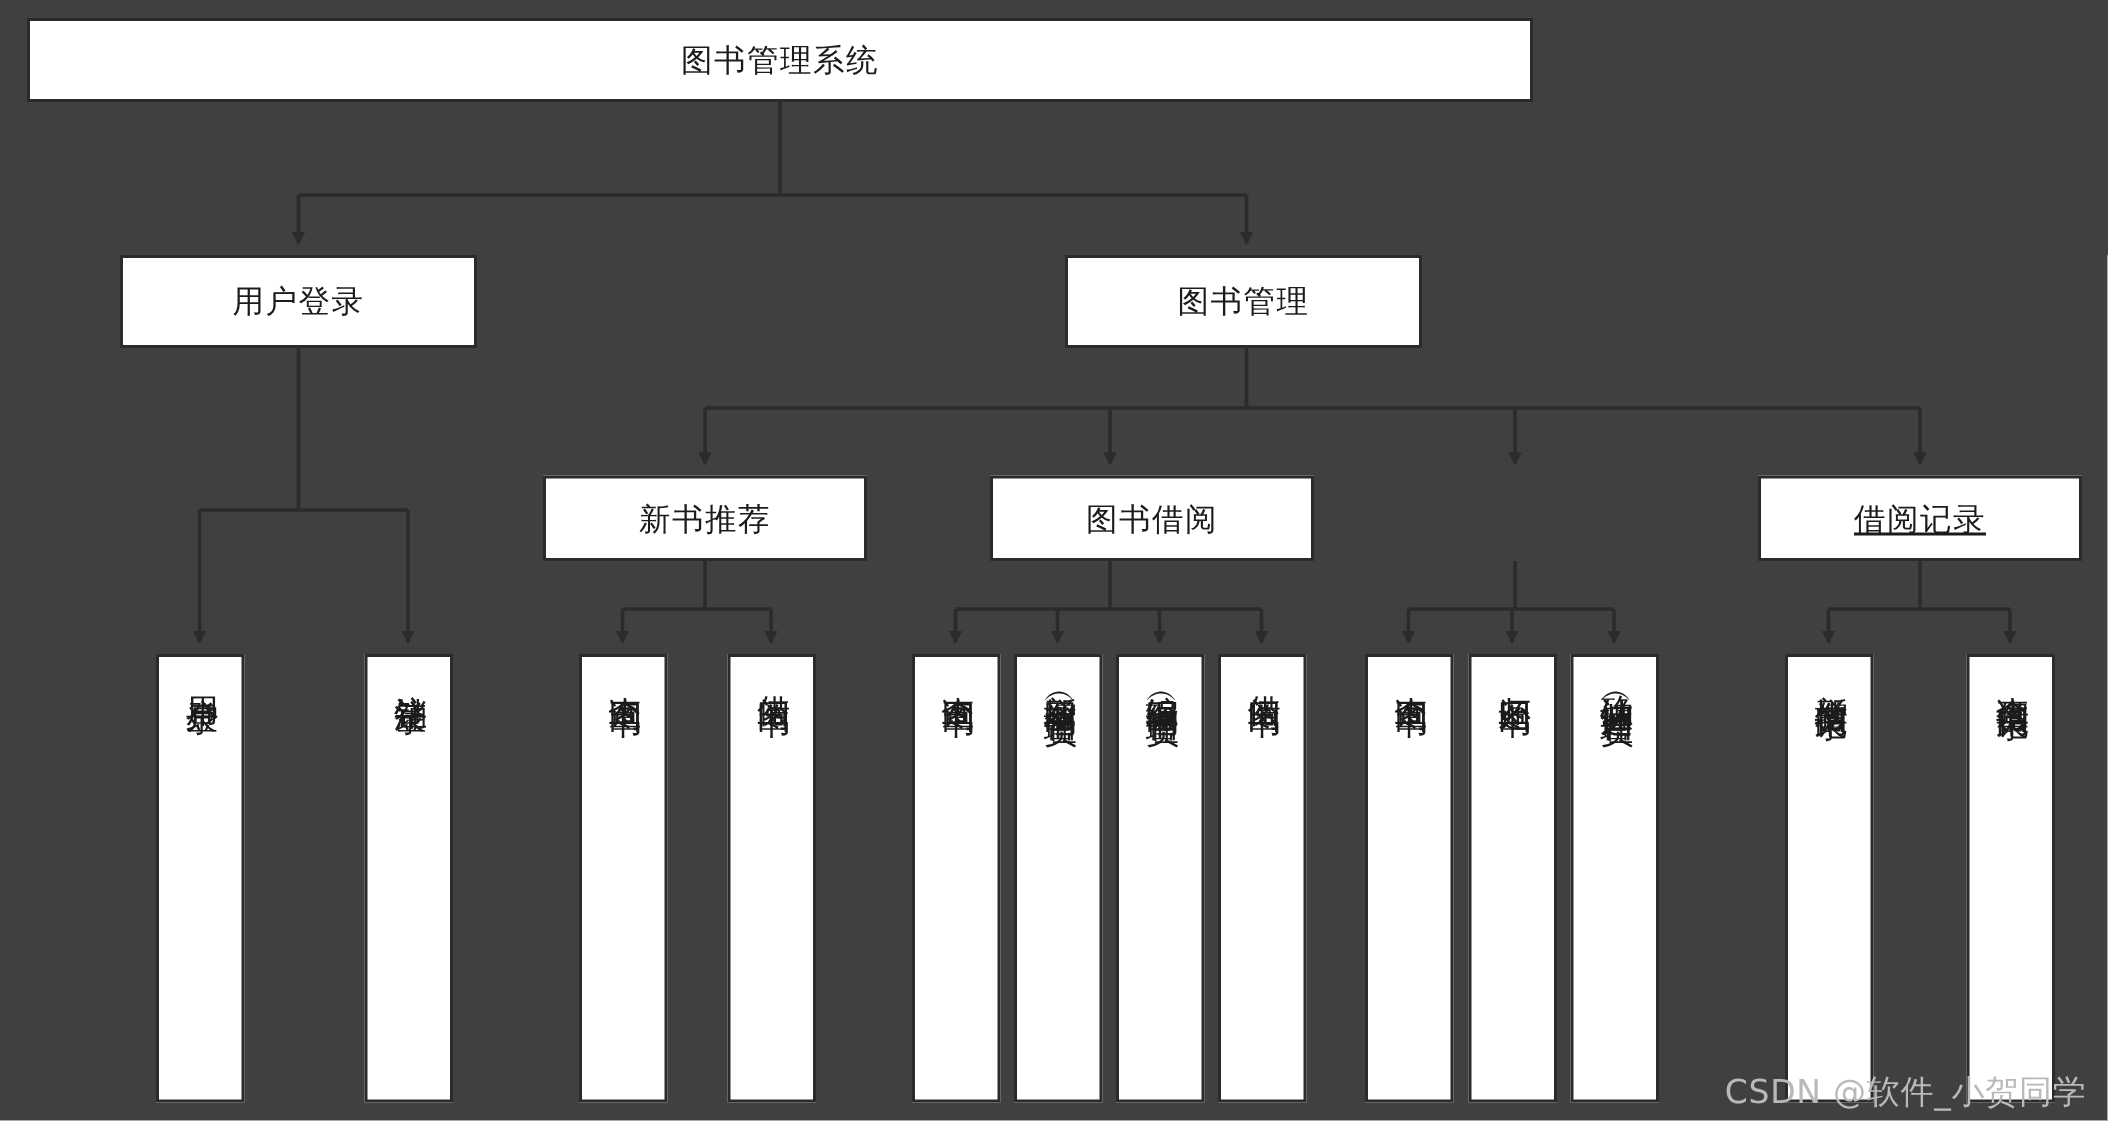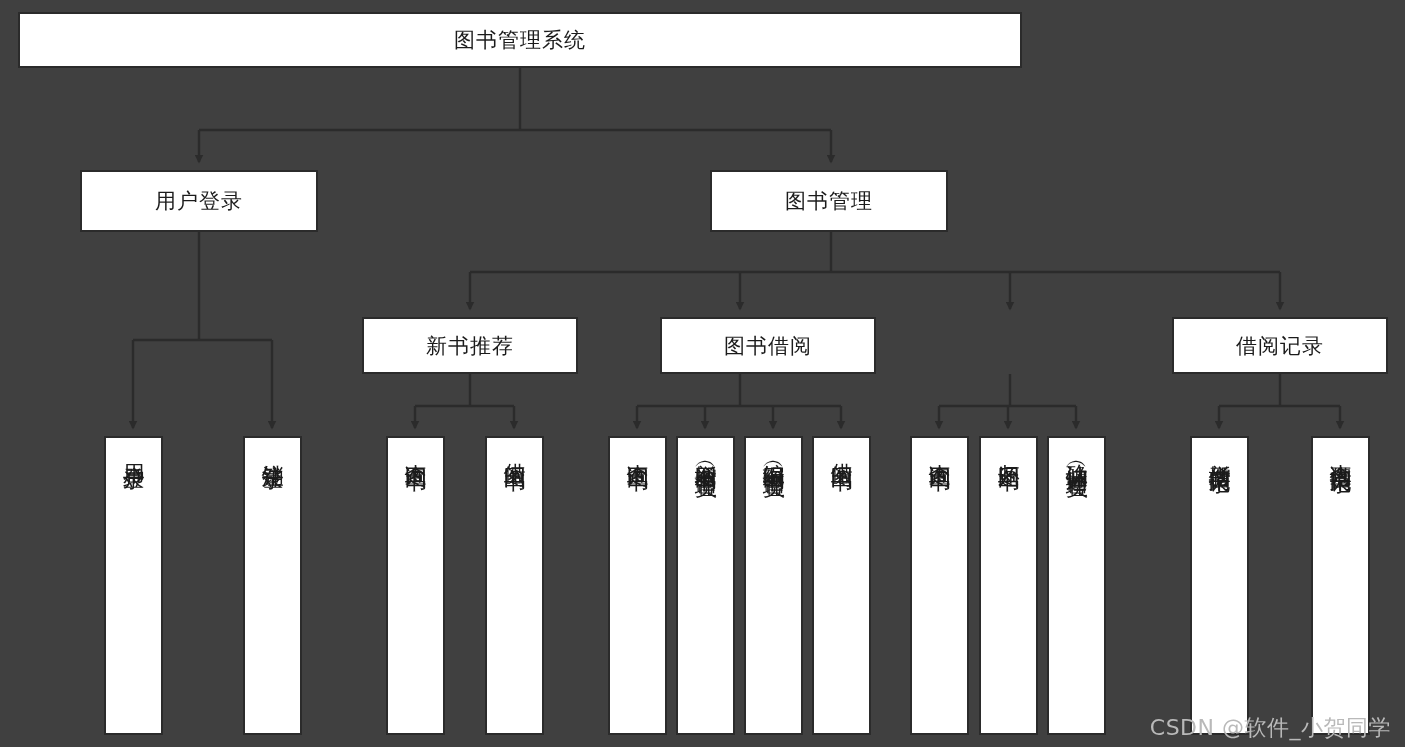--- a/index.html
+++ b/index.html
@@ -130,21 +130,21 @@
   <div class="node h" style="left:710px;top:170px;width:238px;height:62px;">
     <span>图书管理</span>
   </div>
 
   <div class="node h" style="left:362px;top:317px;width:216px;height:57px;">
     <span>新书推荐</span>
   </div>
   <div class="node h" style="left:632px;top:317px;width:216px;height:57px;margin-left:28px;">
     <span>图书借阅</span>
   </div>
-  <div class="node h" style="left:1172px;top:317px;width:216px;height:57px;">
+  <div class="node h" style="left:1172px;top:317px;width:216px;height:57px;text-decoration:underline;">
     <span>借阅记录</span>
   </div>
 
   <div class="node v" style="left:104px;top:436px;width:59px;height:299px;">
     <span class="vtext">用户登录</span>
   </div>
   <div class="node v" style="left:243px;top:436px;width:59px;height:299px;">
     <span class="vtext">注销登录</span>
   </div>
 

